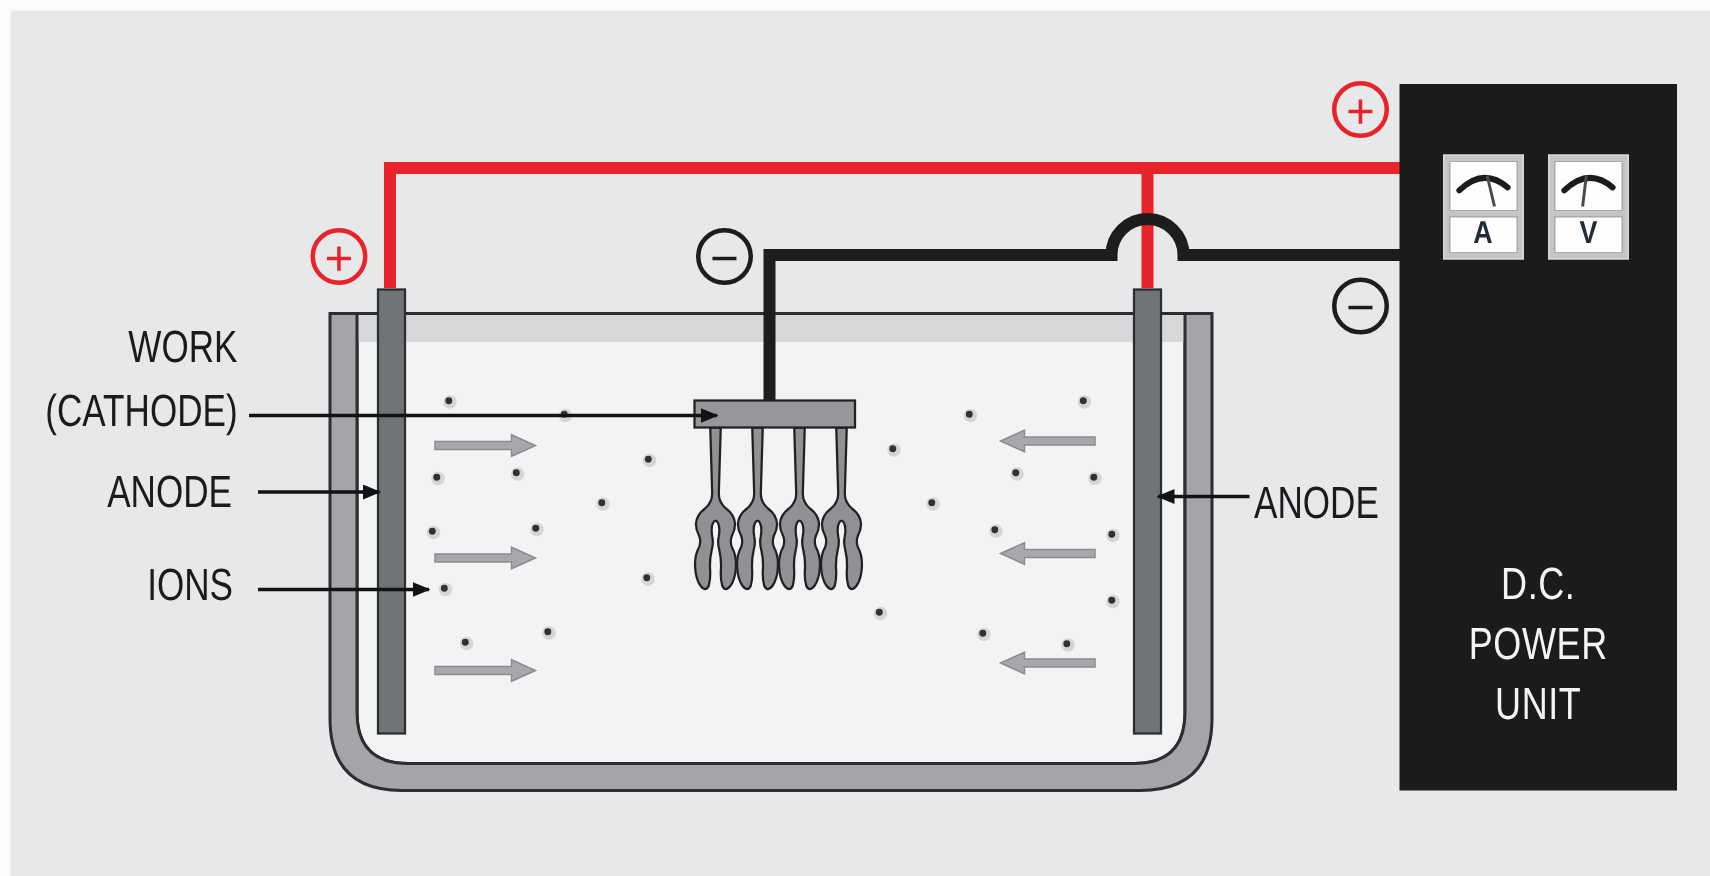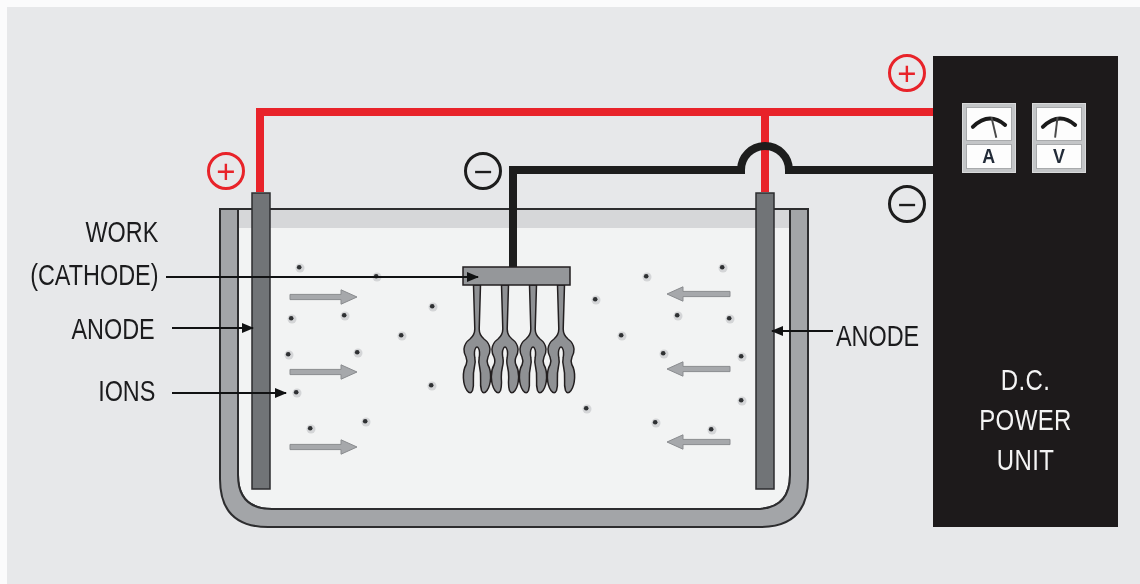--- a/index.html
+++ b/index.html
@@ -13,21 +13,21 @@
   .frame-left{left:0;top:0;width:7px;height:584px;}
 
   svg.canvas{position:absolute;left:0;top:0;z-index:1;}
 
   
   .power-box{
     position:absolute;left:933px;top:56px;width:185px;height:471px;
     background:#1d1a1b;z-index:2;
   }
   .power-text{
-    position:absolute;left:0;top:304px;width:185px;text-align:center;
+    position:absolute;left:0;top:314px;width:185px;text-align:center;
     color:#f4f4f4;font-size:30px;line-height:40px;letter-spacing:.5px;
   }
   .power-text div{transform:scaleX(.8);transform-origin:50% 50%;}
 
   
   .meter{
     position:absolute;width:54px;height:70px;background:#c3c5c7;
     border:1px solid #d9dadb;box-sizing:border-box;padding:3px;
     display:flex;flex-direction:column;gap:3px;
   }

